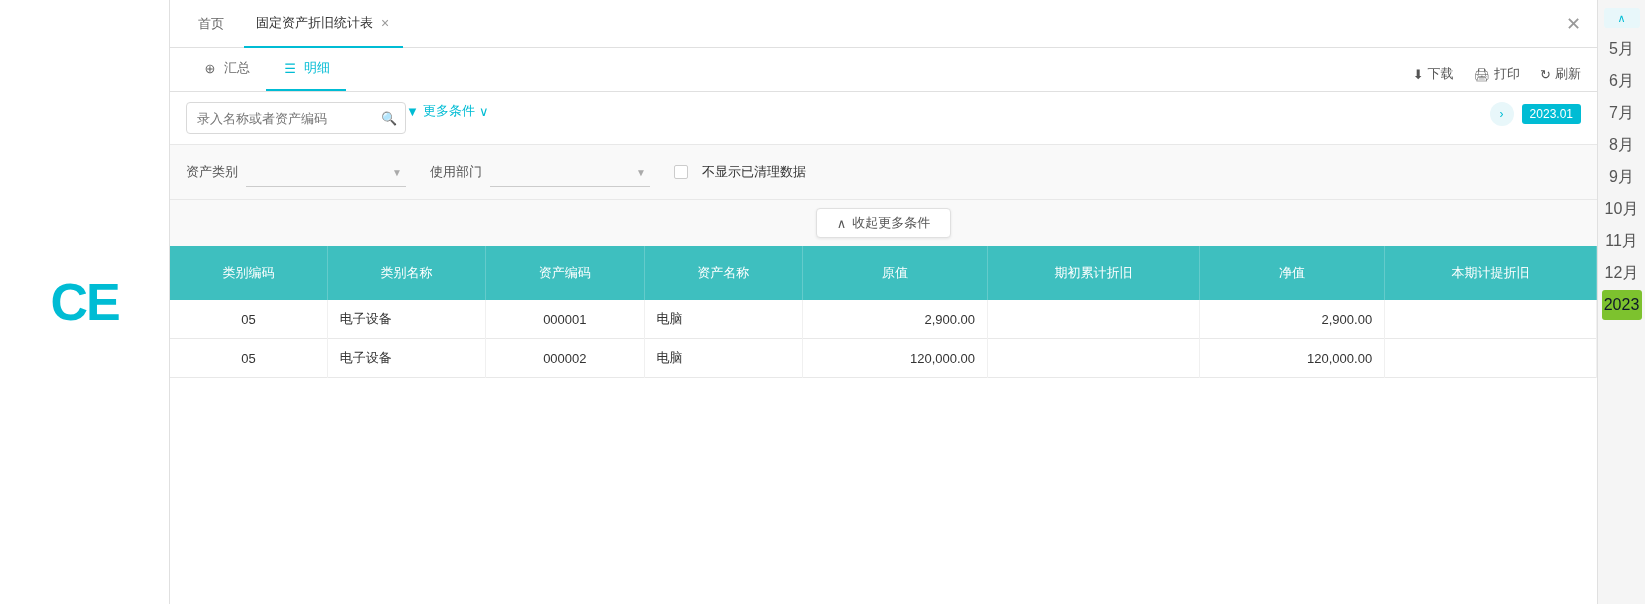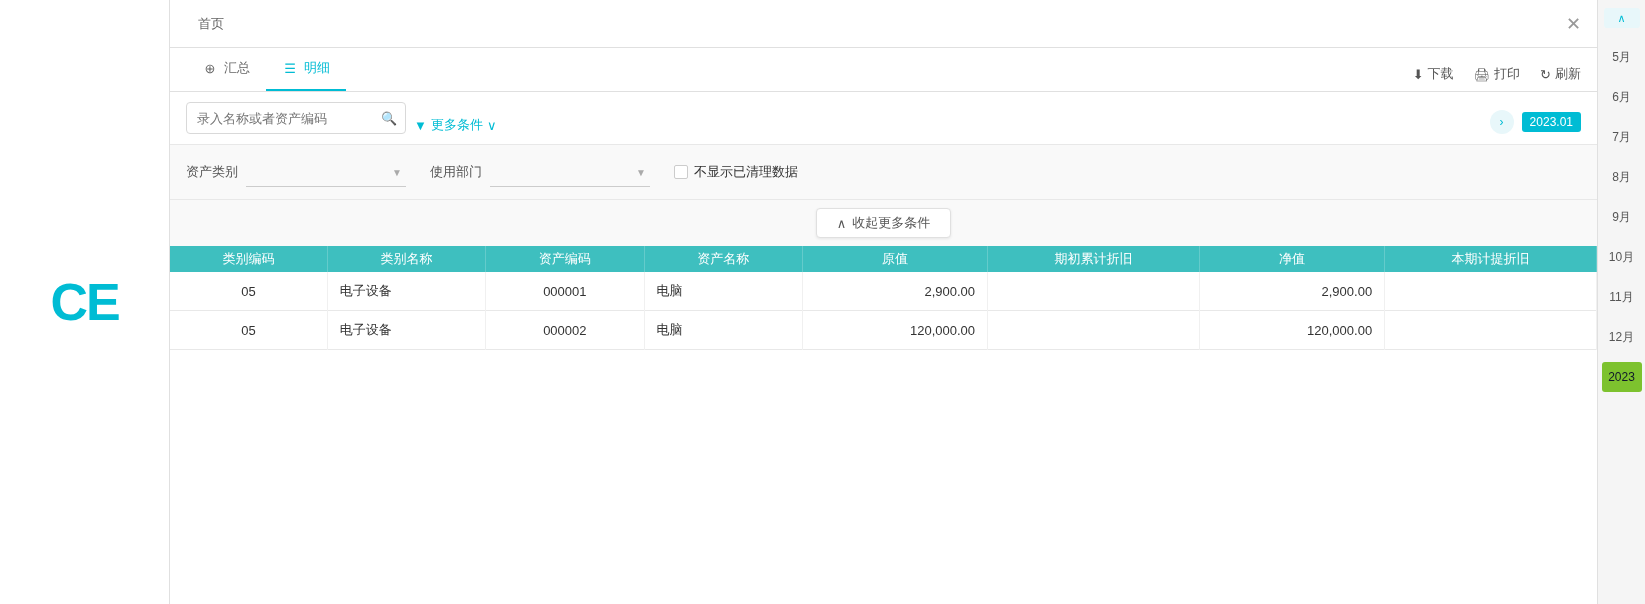--- a/index.html
+++ b/index.html
@@ -127,22 +127,21 @@
       background: none;
       border: none;
       font-size: 13px;
     }
 
     
     .filter-area {
       background: #fff;
       padding: 10px 16px;
       display: flex;
-      align-items: flex-end;
-      gap: 8px;
+      align-items: flex-start;
       border-bottom: 1px solid #e8e8e8;
     }
     .search-input {
       width: 220px;
       height: 32px;
       border: 1px solid #d9d9d9;
       border-radius: 4px;
       padding: 0 32px 0 10px;
       font-size: 13px;
       color: #999;
@@ -231,21 +230,21 @@
     .select-arrow {
       position: absolute;
       right: 4px;
       color: #aaa;
       pointer-events: none;
       font-size: 10px;
     }
     .checkbox-wrap {
       display: flex;
       align-items: center;
-      gap: 6px;
+      gap: 14px;
       cursor: pointer;
     }
     .checkbox-box {
       width: 14px;
       height: 14px;
       border: 1px solid #ccc;
       background: #fff;
       border-radius: 2px;
     }
     .filter-actions {
@@ -304,21 +303,21 @@
     }
     table {
       width: 100%;
       border-collapse: collapse;
     }
     thead tr {
       background: #3ebfbf;
       color: #fff;
     }
     thead th {
-      padding: 4px 12px;
+      padding: 18px 12px;
       font-size: 13px;
       font-weight: 500;
       text-align: center;
       border-right: 1px solid rgba(255,255,255,0.2);
       white-space: nowrap;
     }
     tbody tr {
       background: #fff;
       border-bottom: 1px solid #e8e8e8;
     }
@@ -353,25 +352,24 @@
       padding-top: 8px;
       gap: 2px;
       overflow: hidden;
     }
     .sidebar-month {
       width: 40px;
       height: 30px;
       display: flex;
       align-items: center;
       justify-content: center;
-      font-size: 12px;
+      font-size: 16px;
       color: #555;
       cursor: pointer;
       border-radius: 3px;
-      margin-top: 8px;
     }
     .sidebar-month.active {
       background: #7dc22e;
       color: #0f172a;
       border-radius: 3px;
     }
     .sidebar-up-btn {
       width: 36px;
       height: 20px;
       background: #e8f7fa;
@@ -390,20 +388,24 @@
 
 <div class="logo-area">
   <span class="logo-ce">CE</span>
 </div>
 
 <div class="main-area">
 
   <div class="top-nav">
     <div class="nav-tab">
       <span>首页</span>
+    </div>
+    <div class="nav-tab active">
+      <span>固定资产折旧统计表</span>
+      <button class="nav-tab-close">×</button>
     </div>
     <button class="close-btn-top">✕</button>
   </div>
 
   <div class="tabs-row">
     <div class="tab-item">
       <span class="tab-icon">⊕</span>
       <span>汇总</span>
     </div>
     <div class="tab-item active">

